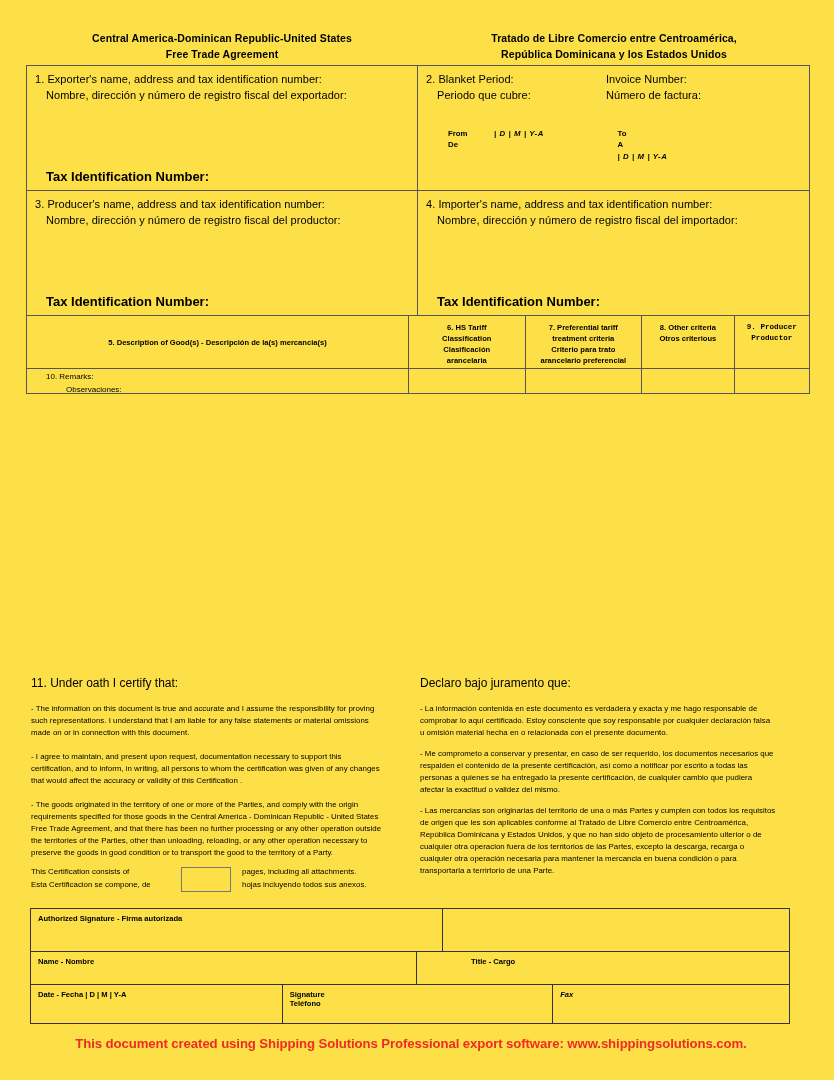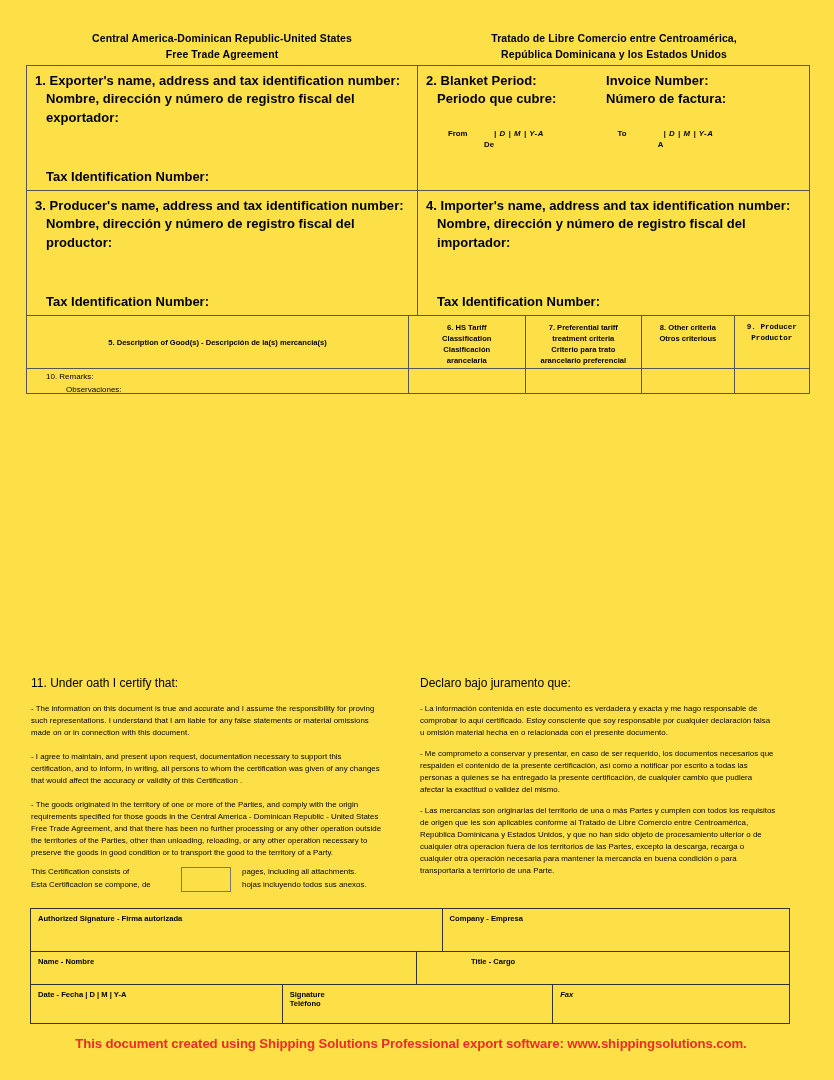--- a/index.html
+++ b/index.html
@@ -49,22 +49,22 @@
   }
   .row { display: flex; }
   .cell {
     box-sizing: border-box;
     position: relative;
   }
   .b-r { border-right: 1.2px solid #555555; }
   .b-b { border-bottom: 1.2px solid #555555; }
 
   .lbl {
-    font-size: 13px;
-    font-weight: bold;
+    font-size: 11px;
+    font-weight: normal;
     line-height: 1.42;
     letter-spacing: .05px;
   }
   .indent { padding-left: 11px; }
 
   .party-cell { width: 50%; height: 124px; padding: 6px 8px 0 8px; }
   .party-tax {
     position: absolute;
     left: 19px;
     bottom: 6px;
@@ -82,22 +82,22 @@
     right: 8px;
     top: 62px;
     display: flex;
     font-size: 7.8px;
     font-weight: bold;
   }
   .bp-dates .seg { display: flex; }
   .bp-dates .seg .word { width: 46px; line-height: 1.45; }
   .bp-dates .seg .dmy { font-style: italic; letter-spacing: .6px; line-height: 1.45; }
   .bp-dates .seg-from { width: 50%; padding-left: 22px; box-sizing: border-box; }
-  .bp-dates .seg-to { width: 50%; padding-left: 4px; box-sizing: border-box; }
-  .bp-dates .seg .word2 { line-height: 1.45; text-align: right; }
+  .bp-dates .seg-to { width: 50%; padding-left: 4px; box-sizing: border-box; flex-direction: column; }
+  .bp-dates .seg .word2 { line-height: 1.45; }
 
   
   .goods-head .cell { padding: 6px 3px 4px 3px; }
   .goods-head {
     font-size: 7.6px;
     font-weight: bold;
     line-height: 1.46;
     text-align: center;
   }
   .col-desc   { width: 48.85%; display: flex; align-items: center; justify-content: center; }
@@ -328,23 +328,20 @@
       <div>pages, including all attachments.</div>
       <div>hojas incluyendo todos sus anexos.</div>
     </div>
   </div>
 
   <div class="sig-frame">
     <div class="row sig-row-1 b-bd">
       <div class="cell sig-c-left b-rd">
         <span>Authorized Signature - Firma autorizada</span>
       </div>
-      <div class="cell sig-c-right">
-        <span>Company - Empresa</span>
-      </div>
     </div>
     <div class="row sig-row-2 b-bd">
       <div class="cell sig-c-left b-rd">
         <span>Name - Nombre</span>
       </div>
       <div class="cell sig-c-right">
         <span>Title - Cargo</span>
       </div>
     </div>
     <div class="row sig-row-3">

